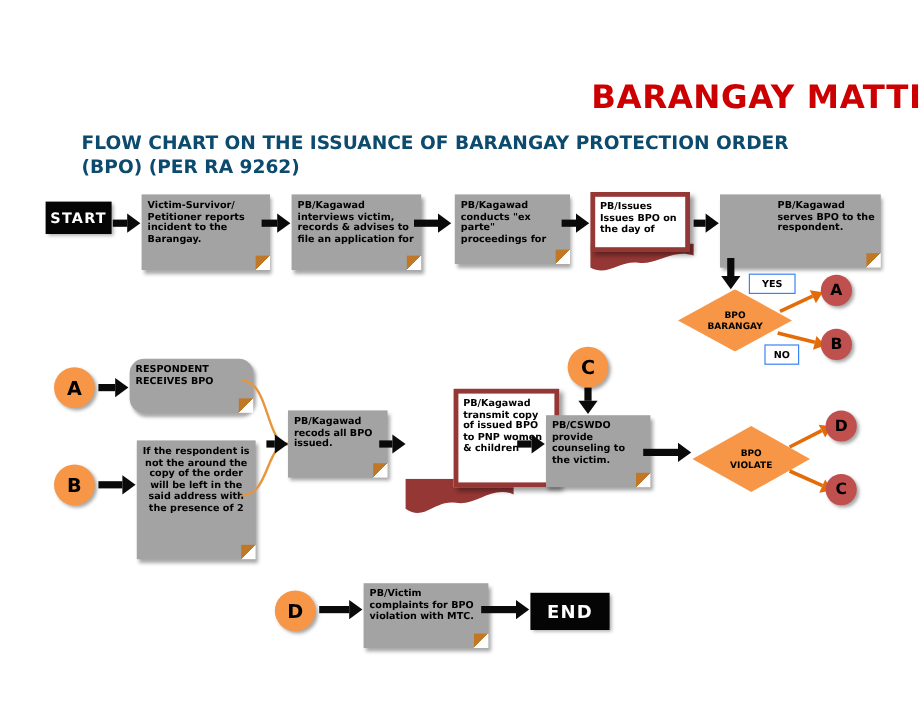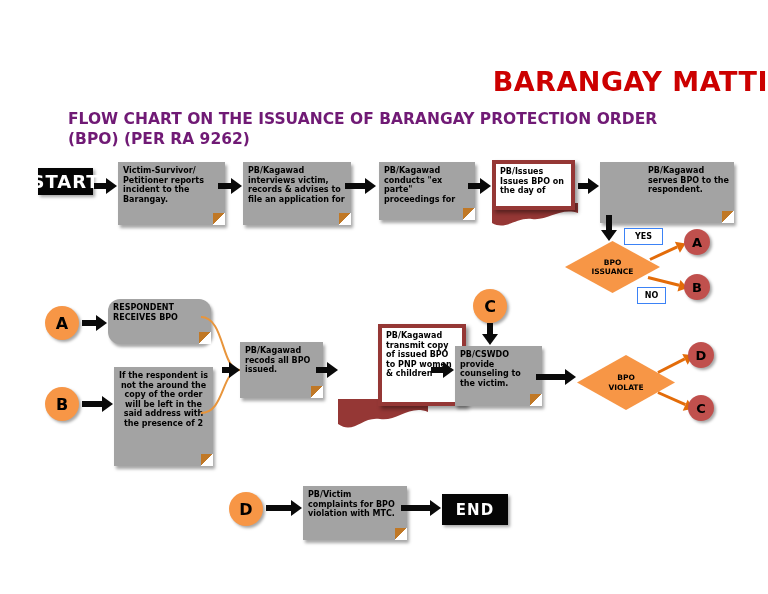--- a/index.html
+++ b/index.html
@@ -1,18 +1,18 @@
 <!DOCTYPE html>
 <html><head>
 <meta charset="utf-8">
 <style>
   html,body{margin:0;padding:0;background:#fff;}
   .canvas{position:relative;width:768px;height:594px;background:#fff;font-family:"DejaVu Sans",sans-serif;overflow:hidden;}
   .title{position:absolute;top:66px;left:0;width:100%;text-align:right;font-size:27px;font-weight:bold;color:#CC0000;letter-spacing:.5px;}
-  .subtitle{position:absolute;top:109px;left:68px;width:650px;font-size:15.5px;font-weight:bold;color:#701a75;line-height:1.3;}
+  .subtitle{position:absolute;top:109px;left:68px;width:650px;font-size:15.5px;font-weight:bold;color:#0c4a6e;line-height:1.3;}
   .terminator{position:absolute;background:#050505;color:#fff;font-weight:bold;display:flex;align-items:center;justify-content:center;letter-spacing:1px;box-shadow:2px 2px 3px rgba(0,0,0,.35);}
   .note{position:absolute;background:#a3a3a3;color:#000;font-size:8px;font-weight:bold;line-height:1.2;padding:4px 5px;box-shadow:2px 3px 3px rgba(0,0,0,.35);}
   .note::after{content:"";position:absolute;right:0;bottom:0;width:12px;height:12px;background:linear-gradient(to bottom right,#C07826 49.5%,#ffffff 50%);}
   .doc{position:absolute;background:#fff;border:4px solid #953735;color:#000;font-size:8px;font-weight:bold;line-height:1.2;padding:3px 4px;box-sizing:border-box;box-shadow:3px 3px 4px rgba(0,0,0,.4);}
   .wave{position:absolute;}
   .wave path{fill:#953735;}
   .diamond{position:absolute;background:#F79646;clip-path:polygon(50% 0,100% 50%,50% 100%,0 50%);display:flex;align-items:center;justify-content:center;filter:drop-shadow(2px 2px 2px rgba(0,0,0,.35));}
   .dtext{width:46px;text-align:center;font-size:7.5px;font-weight:bold;color:#000;line-height:1.25;}
   .circle{position:absolute;border-radius:50%;display:flex;align-items:center;justify-content:center;font-weight:bold;color:#000;box-shadow:2px 2px 3px rgba(0,0,0,.35);}
   .c-orange{background:#F79646;width:34px;height:34px;font-size:16px;}
@@ -30,40 +30,40 @@
 <body>
 
 <div class="canvas">
 
   <div class="title">BARANGAY MATTI</div>
   <div class="subtitle">
     <div>FLOW CHART ON THE ISSUANCE OF BARANGAY PROTECTION ORDER</div>
     <div>(BPO) (PER RA 9262)</div>
   </div>
 
-  <div class="terminator" style="left:38px;top:168px;width:55px;height:27px;font-size:18px;">START</div>
+  <div class="terminator" style="left:38px;top:168px;width:55px;height:27px;font-size:12px;">START</div>
   <div class="harrow" style="left:94px;top:183px;width:12px;"></div>
   <div class="note" style="left:118px;top:162px;width:97px;height:55px;">Victim-Survivor/ Petitioner reports incident to the Barangay.</div>
   <div class="harrow" style="left:218px;top:183px;width:13px;"></div>
   <div class="note" style="left:243px;top:162px;width:98px;height:55px;">PB/Kagawad interviews victim, records &amp; advises to file an application for</div>
   <div class="harrow" style="left:345px;top:183px;width:20px;"></div>
   <div class="note" style="left:379px;top:162px;width:86px;height:50px;">PB/Kagawad conducts "ex parte" proceedings for</div>
   <div class="harrow" style="left:468px;top:183px;width:12px;"></div>
 
   <svg class="wave" style="left:490px;top:203px;" width="90" height="28">
     <path d="M2,0 L88,0 L88,10 C70,4 58,18 42,16 C26,14 16,28 2,20 Z"></path>
   </svg>
   <div class="doc" style="left:492px;top:160px;width:83px;height:50px;">PB/Issues Issues BPO on the day of</div>
 
   <div class="harrow" style="left:578px;top:183px;width:10px;"></div>
   <div class="note" style="left:600px;top:162px;width:81px;height:53px;padding-left:48px;">PB/Kagawad serves BPO to the respondent.</div>
   <div class="varrow" style="left:606px;top:215px;height:15px;"></div>
 
   <div class="diamond" style="left:565px;top:241px;width:95px;height:52px;">
-    <div class="dtext">BPO ISSUANCE</div>
+    <div class="dtext">BPO BARANGAY</div>
   </div>
   <div class="label-box" style="left:624px;top:228px;width:37px;height:15px;">YES</div>
   <div class="oarrow" style="left:650px;top:258px;width:30px;transform:rotate(-25deg);"></div>
   <div class="circle c-red" style="left:684px;top:229px;">A</div>
   <div class="label-box" style="left:637px;top:287px;width:27px;height:15px;">NO</div>
   <div class="oarrow" style="left:648px;top:276px;width:32px;transform:rotate(14deg);"></div>
   <div class="circle c-red" style="left:684px;top:274px;">B</div>
 
   <div class="circle c-orange" style="left:45px;top:306px;">A</div>
   <div class="harrow" style="left:82px;top:320px;width:14px;"></div>

